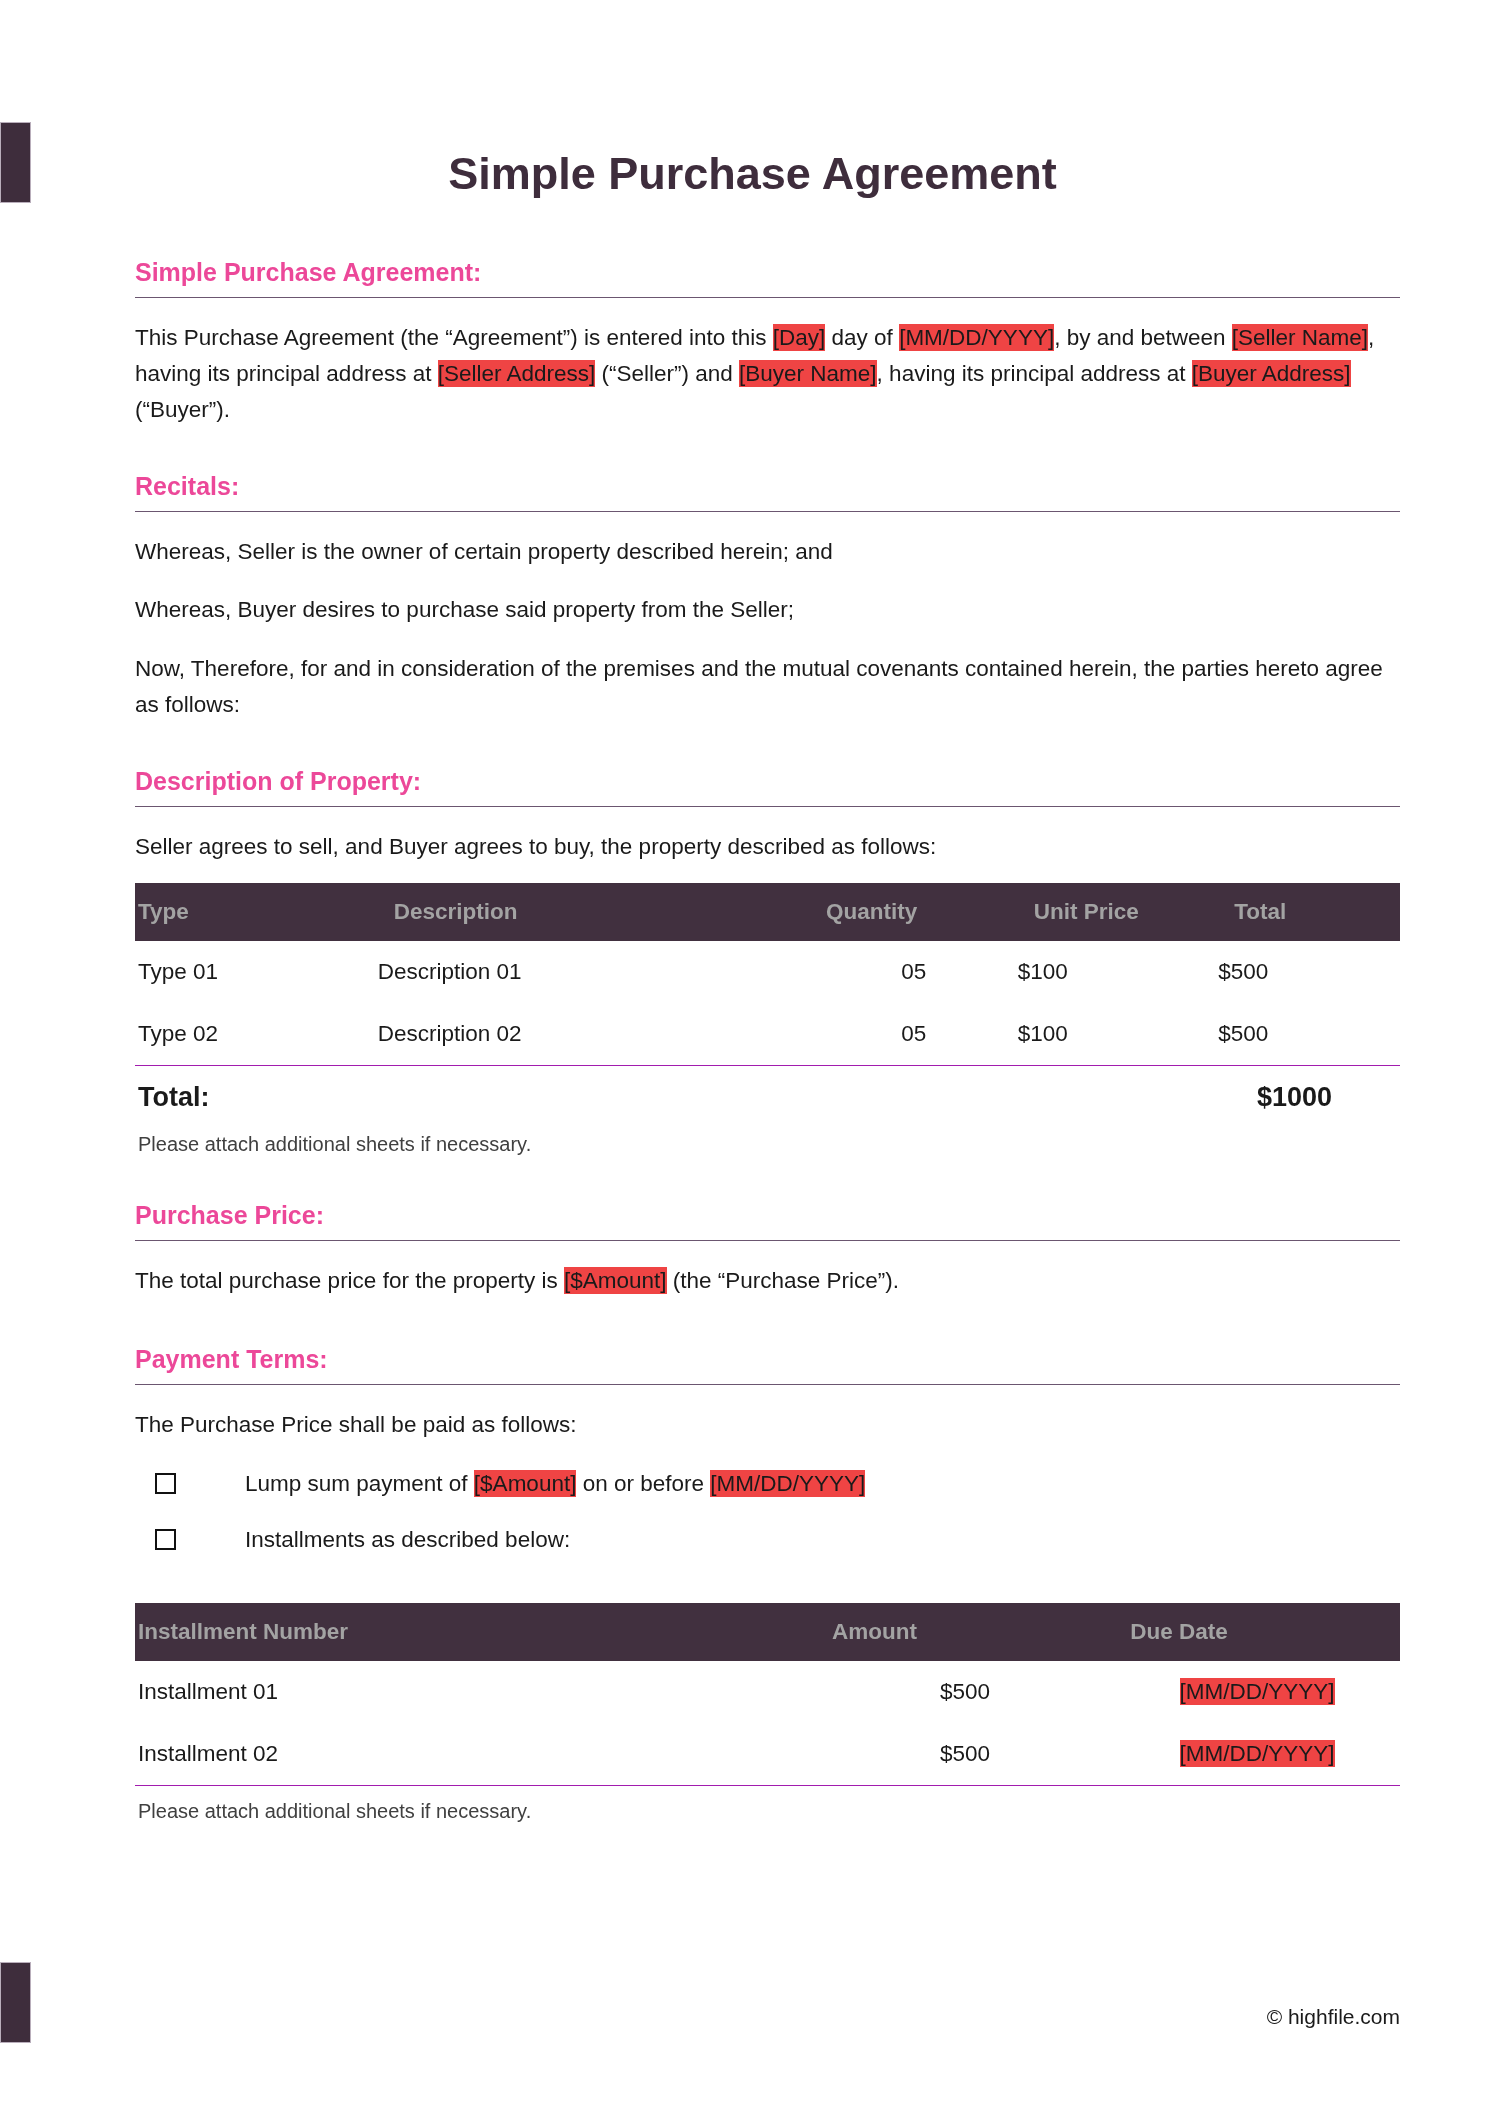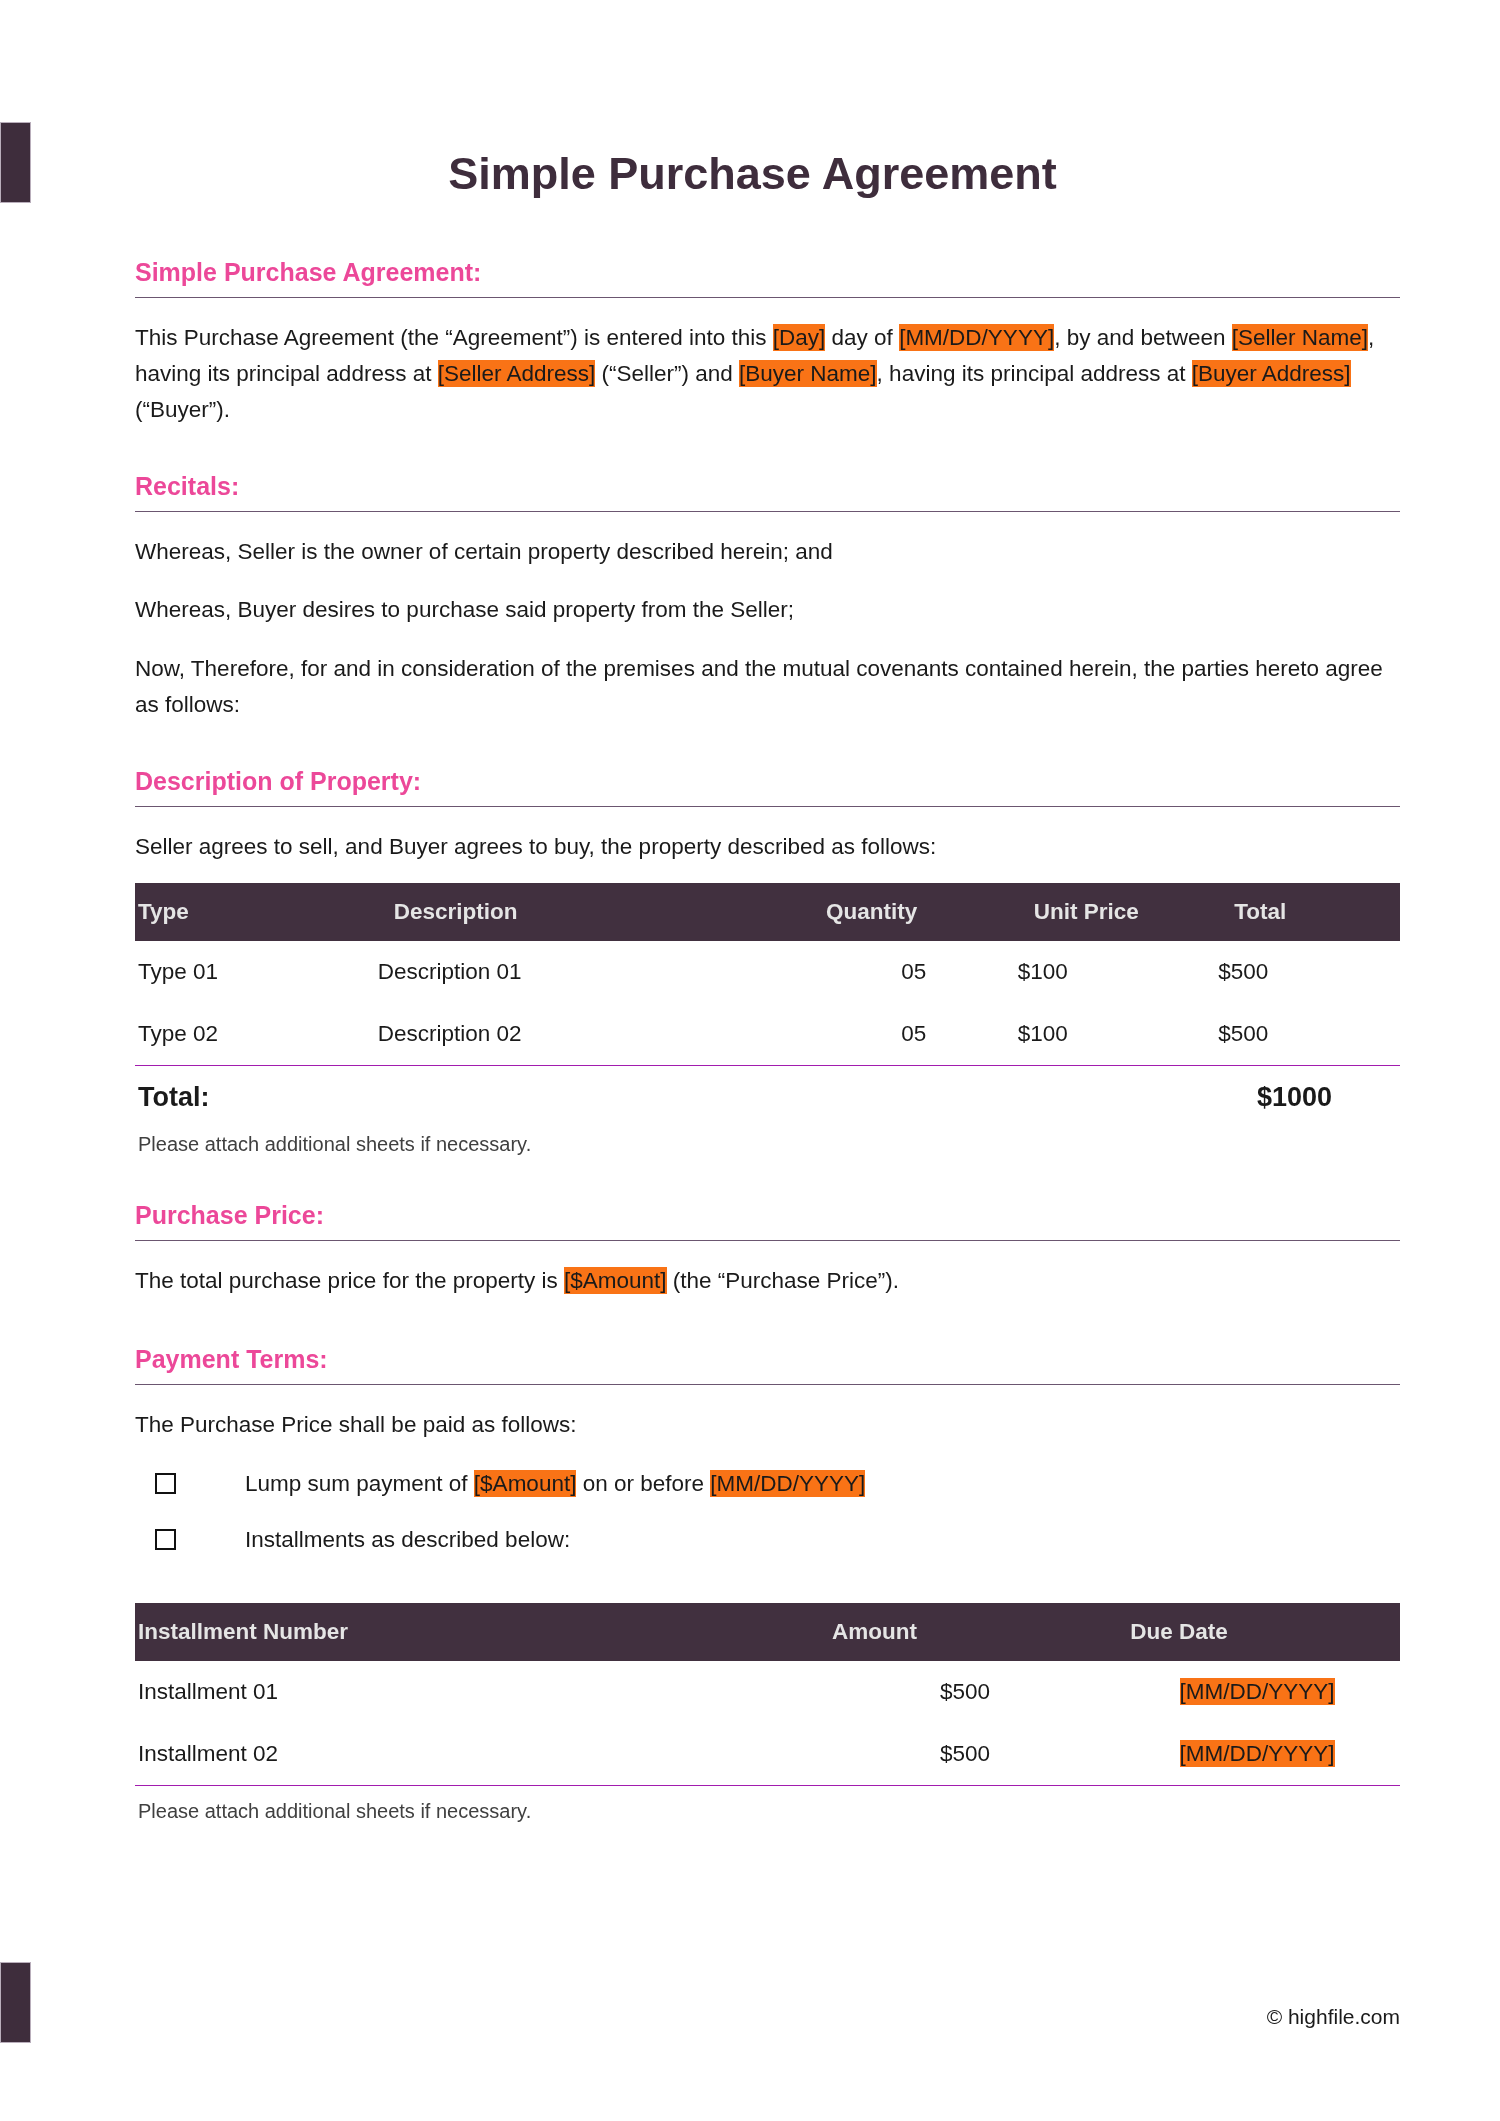--- a/index.html
+++ b/index.html
@@ -75,35 +75,35 @@
   p.body-text {
     font-size: 22.5px;
     line-height: 1.62;
     margin: 0 0 22px 0;
     color: #1a1a1a;
     text-align: left;
   }
   p.body-text:last-child { margin-bottom: 0; }
 
   .hl {
-    background: #f97316;
+    background: #ef4444;
     color: #1a1a1a;
     padding: 1px 0;
   }
 
   
   table.doc-table {
     width: 100%;
     border-collapse: collapse;
     margin-top: 18px;
     font-size: 22.5px;
   }
   table.doc-table thead th {
     background: #41303F;
-    color: #e5e5e5;
+    color: #a3a3a3;
     font-weight: bold;
     font-size: 22.5px;
     padding: 15px 0 15px 16px;
     text-align: left;
     line-height: 1.25;
   }
   table.doc-table tbody td {
     padding: 17px 0 17px 0;
     color: #1a1a1a;
     vertical-align: middle;

